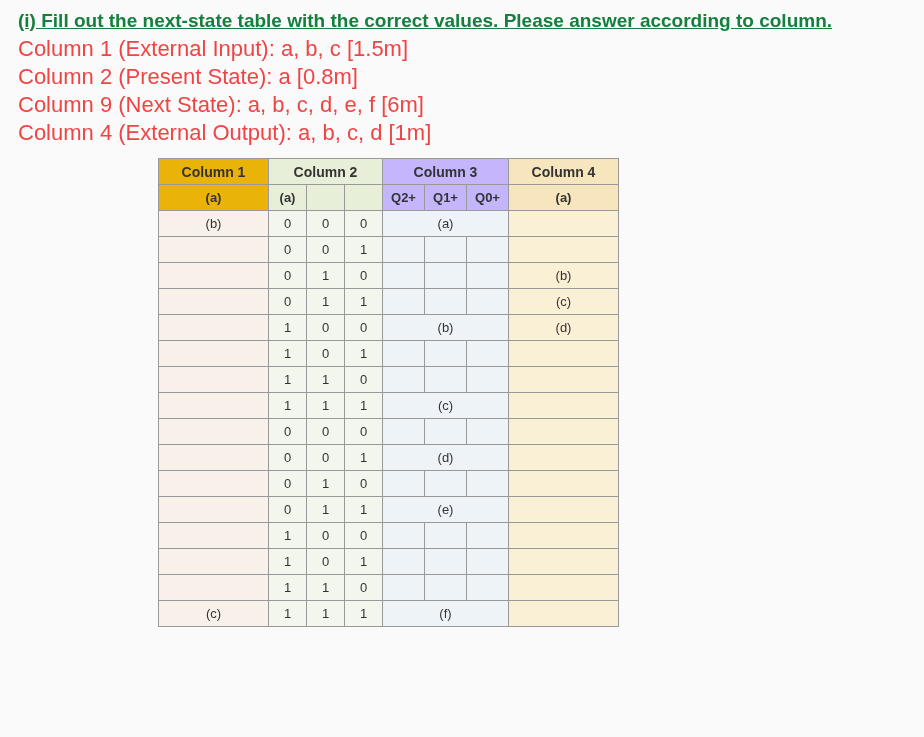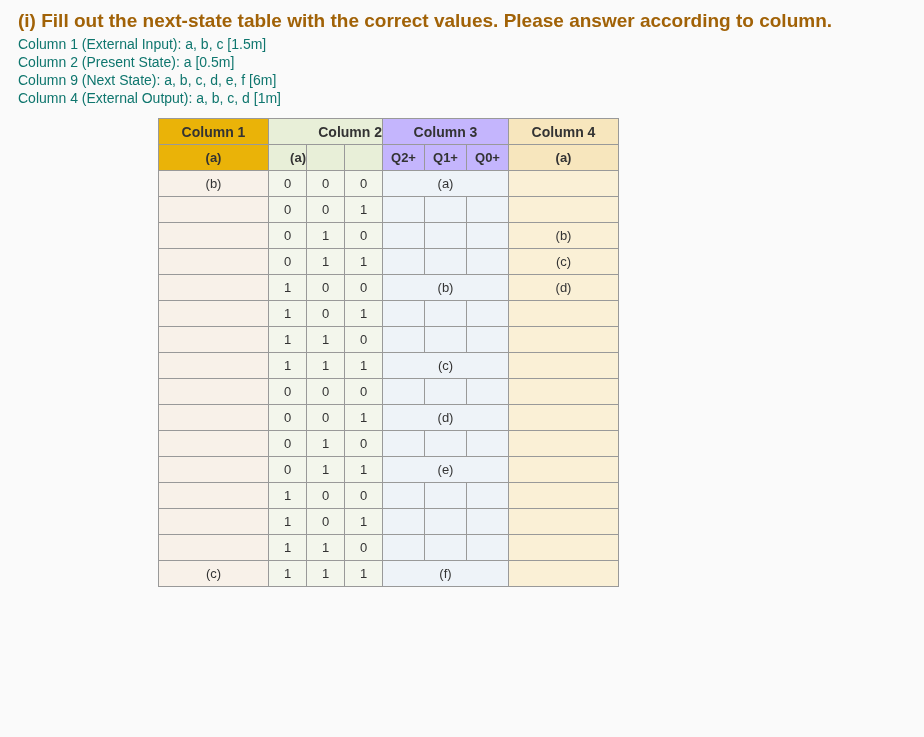--- a/index.html
+++ b/index.html
@@ -7,65 +7,66 @@
     padding: 10px 18px;
     font-family: Arial, Helvetica, sans-serif;
     background: #fafafa;
     color: #333;
     width: 924px;
     box-sizing: border-box;
   }
   .question-heading {
     font-size: 19px;
     font-weight: bold;
-    color: #a16207;
+    color: #15803d;
     margin: 0 0 4px 0;
+    text-decoration: underline;
   }
   .column-desc {
-    font-size: 14px;
-    color: #0f766e;
+    font-size: 22px;
+    color: #ef4444;
     margin: 0 0 2px 0;
   }
   .table-wrap {
     margin-top: 12px;
     margin-left: 140px;
   }
   table {
     border-collapse: collapse;
   }
   th, td {
     border: 1px solid #999;
     padding: 0;
     text-align: center;
     font-size: 14px;
     height: 26px;
     box-sizing: border-box;
     vertical-align: middle;
   }
   .col-hdr { font-weight: bold; }
   .col1-bg { background: #eab308; } 
-  .col2-bg { background: #e8efd8; text-align: right; } 
+  .col2-bg { background: #e8efd8; } 
   .col3-bg { background: #c4b5fd; } 
   .col4-bg { background: #f7e6bd; } 
   .body-col1 { background: #f8f1e9; }
   .body-col2 { background: #f3f6ec; }
   .body-col3 { background: #eef3f8; }
   .body-col4 { background: #faf0d6; }
   .w1 { width: 110px; }
   .w2s { width: 38px; }
   .w3s { width: 42px; }
   .w4 { width: 110px; }
   .small { font-size: 13px; }
 </style>
 </head>
 <body>
 
 <p class="question-heading">(i) Fill out the next-state table with the correct values. Please answer according to column.</p>
 <p class="column-desc">Column 1 (External Input): a, b, c [1.5m]</p>
-<p class="column-desc">Column 2 (Present State): a [0.5m]</p>
+<p class="column-desc">Column 2 (Present State): a [0.8m]</p>
 <p class="column-desc">Column 9 (Next State): a, b, c, d, e, f [6m]</p>
 <p class="column-desc">Column 4 (External Output): a, b, c, d [1m]</p>
 
 <div class="table-wrap">
 <table>
   <tbody>
         <tr>
     <th class="col-hdr col1-bg w1">Column 1</th>
     <th class="col-hdr col2-bg" colspan="3">Column 2</th>
     <th class="col-hdr col3-bg" colspan="3">Column 3</th>

